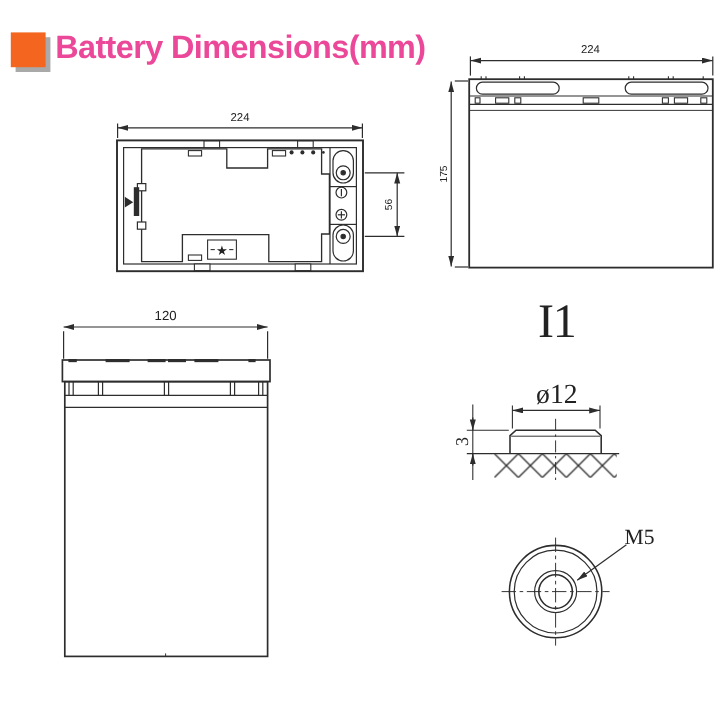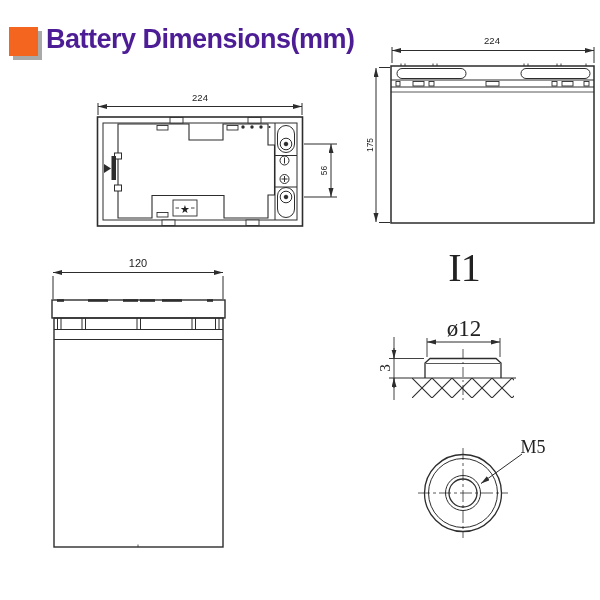--- a/index.html
+++ b/index.html
@@ -1,21 +1,21 @@
 <!DOCTYPE html>
 <html><head>
 <meta charset="utf-8">
 <style>
   html,body{margin:0;padding:0;background:#ffffff;}
   body{width:600px;height:600px;position:relative;overflow:hidden;
        font-family:"Liberation Sans",sans-serif;}
   .header{position:absolute;left:0;top:0;width:600px;height:70px;z-index:2;}
   .accent{position:absolute;left:8px;top:26px;width:38px;height:38px;}
   .page-title{position:absolute;left:46px;top:24px;margin:0;
-      font-size:27px;font-weight:800;color:#4c1d95;letter-spacing:-0.5px;
+      font-size:27px;font-weight:800;color:#ec4899;letter-spacing:-0.5px;
       font-family:"Liberation Sans",sans-serif;}
   svg.drawing{position:absolute;left:0;top:0;z-index:1;}
   svg text{fill:#222222;}
   .dim-sans{font-family:"Liberation Sans",sans-serif;}
   .dim-serif{font-family:"Liberation Serif",serif;}
 </style>
 </head>
 <body>
 
 <div class="header">

